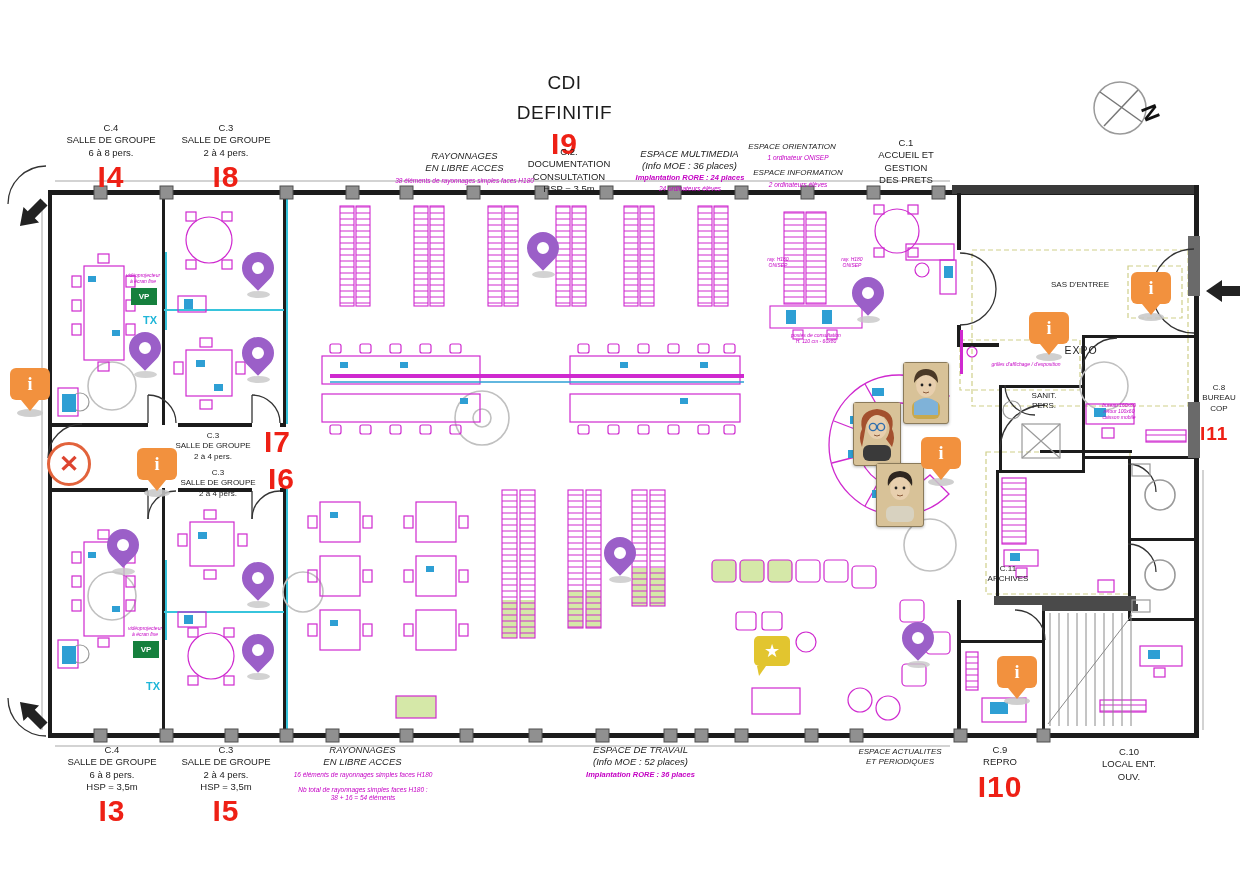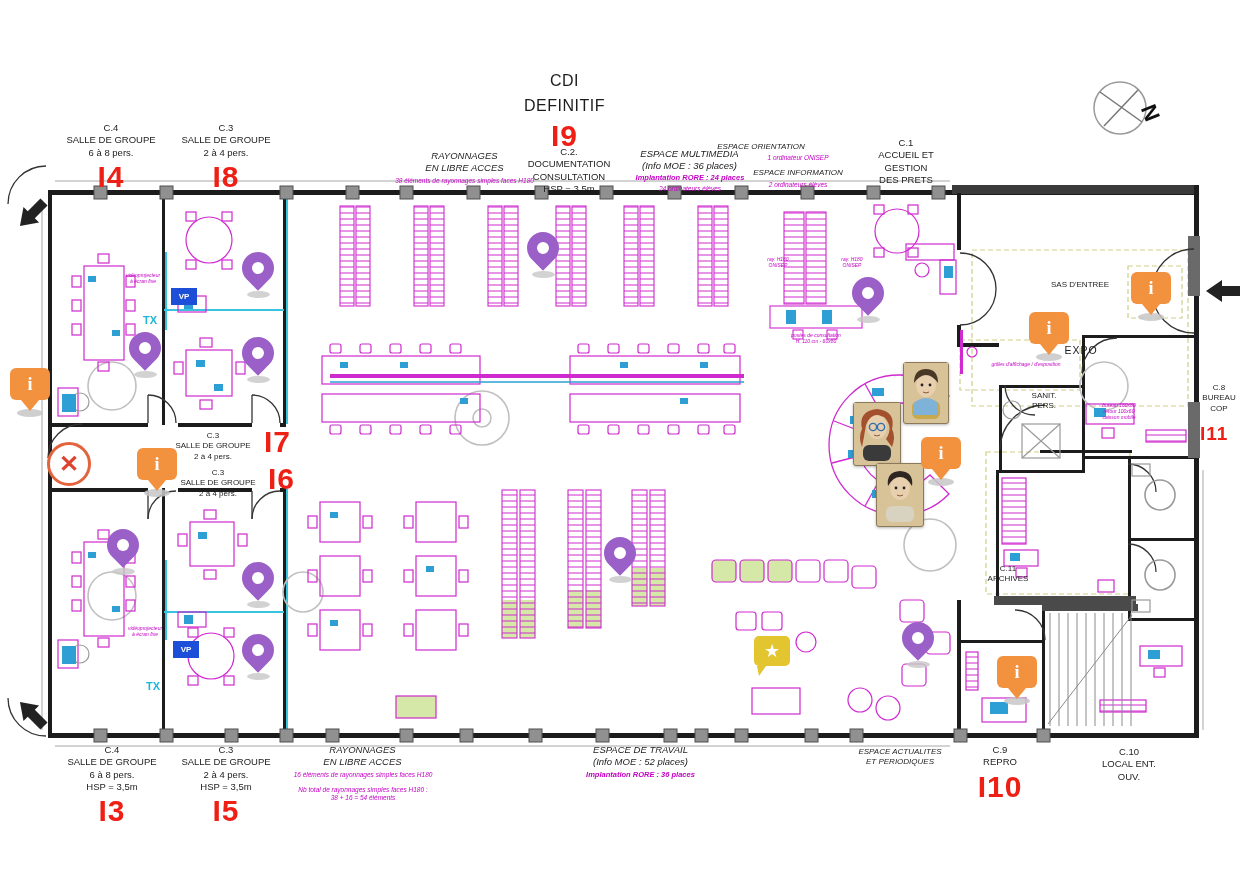--- a/index.html
+++ b/index.html
@@ -7,28 +7,28 @@
         font-family:"Liberation Sans",sans-serif;}
   .plan svg.linework{position:absolute;left:0;top:0;z-index:1;}
   
   .rlabel{position:absolute;z-index:5;color:#1c1c1c;font-size:9.5px;line-height:1.3;
           text-align:center;white-space:pre-line;}
   .rlabel.ital{font-style:italic;}
   .rlabel.small{font-size:8px;}
   .code{color:#ee2015;font-weight:700;font-size:30px;line-height:1;letter-spacing:1px;
         font-family:"Liberation Sans",sans-serif;}
   .codebox{display:flex;flex-direction:column;align-items:center;gap:3px;}
-  .cdi-title{font-size:16px;line-height:1.4;letter-spacing:.5px;font-weight:400;}
+  .cdi-title{font-size:19px;line-height:1.4;letter-spacing:.5px;font-weight:400;}
   .note{position:absolute;z-index:5;color:#c400c4;font-style:italic;font-size:6.5px;
         line-height:1.25;text-align:center;white-space:pre-line;}
   .noteimp{font-weight:700;font-size:7.5px;}
   .tinynote{font-size:5px;line-height:1.2;}
   .txt-cyan{position:absolute;z-index:5;color:#1fb6d8;font-weight:700;font-size:11px;margin-top:11px;}
-  .vpbox{position:absolute;z-index:5;width:26px;height:17px;background:#1d4ed8;color:#fff;
-         font-size:8px;font-weight:700;display:flex;align-items:center;justify-content:center;margin-left:40px;}
+  .vpbox{position:absolute;z-index:5;width:26px;height:17px;background:#15803d;color:#fff;
+         font-size:8px;font-weight:700;display:flex;align-items:center;justify-content:center;}
   .north{position:absolute;z-index:5;font-size:22px;font-weight:700;color:#111;
          transform:rotate(68deg);}
   
   .pin{position:absolute;width:32px;height:46px;z-index:8;}
   .pin .sh{position:absolute;left:5px;bottom:0;width:23px;height:7px;background:#c7c7c7;
            border-radius:50%;opacity:.8;}
   .pin .bd{position:absolute;left:0;top:0;width:32px;height:32px;background:#9b5fc8;
            border-radius:50% 50% 50% 0;transform:rotate(-45deg);}
   .pin .bd::after{content:"";position:absolute;width:12px;height:12px;border-radius:50%;
            background:#fff;left:10px;top:10px;}
@@ -475,21 +475,21 @@
 
   <div class="rlabel ital" style="left:382px;top:150px;width:165px">RAYONNAGES
 EN LIBRE ACCES</div>
   <div class="note" style="left:372px;top:177px;width:185px">38 éléments de rayonnages simples faces H180</div>
 
   <div class="rlabel ital" style="left:612px;top:148px;width:155px">ESPACE MULTIMEDIA
 (Info MOE : 36 places)</div>
   <div class="note noteimp" style="left:605px;top:173px;width:170px">Implantation RORE : 24 places</div>
   <div class="note" style="left:630px;top:185px;width:120px">24 ordinateurs élèves</div>
 
-  <div class="rlabel ital small" style="left:701px;top:142px;width:120px">ESPACE ORIENTATION</div>
+  <div class="rlabel ital small" style="left:732px;top:142px;width:120px">ESPACE ORIENTATION</div>
   <div class="note" style="left:748px;top:154px;width:100px">1 ordinateur ONISEP</div>
   <div class="rlabel ital small" style="left:738px;top:168px;width:120px">ESPACE INFORMATION</div>
   <div class="note" style="left:748px;top:181px;width:100px">2 ordinateurs élèves</div>
 
   <div class="rlabel" style="left:852px;top:137px;width:108px">C.1
 ACCUEIL ET
 GESTION
 DES PRETS</div>
 
   <div class="rlabel small" style="left:1042px;top:280px;width:76px">SAS D'ENTREE</div>

